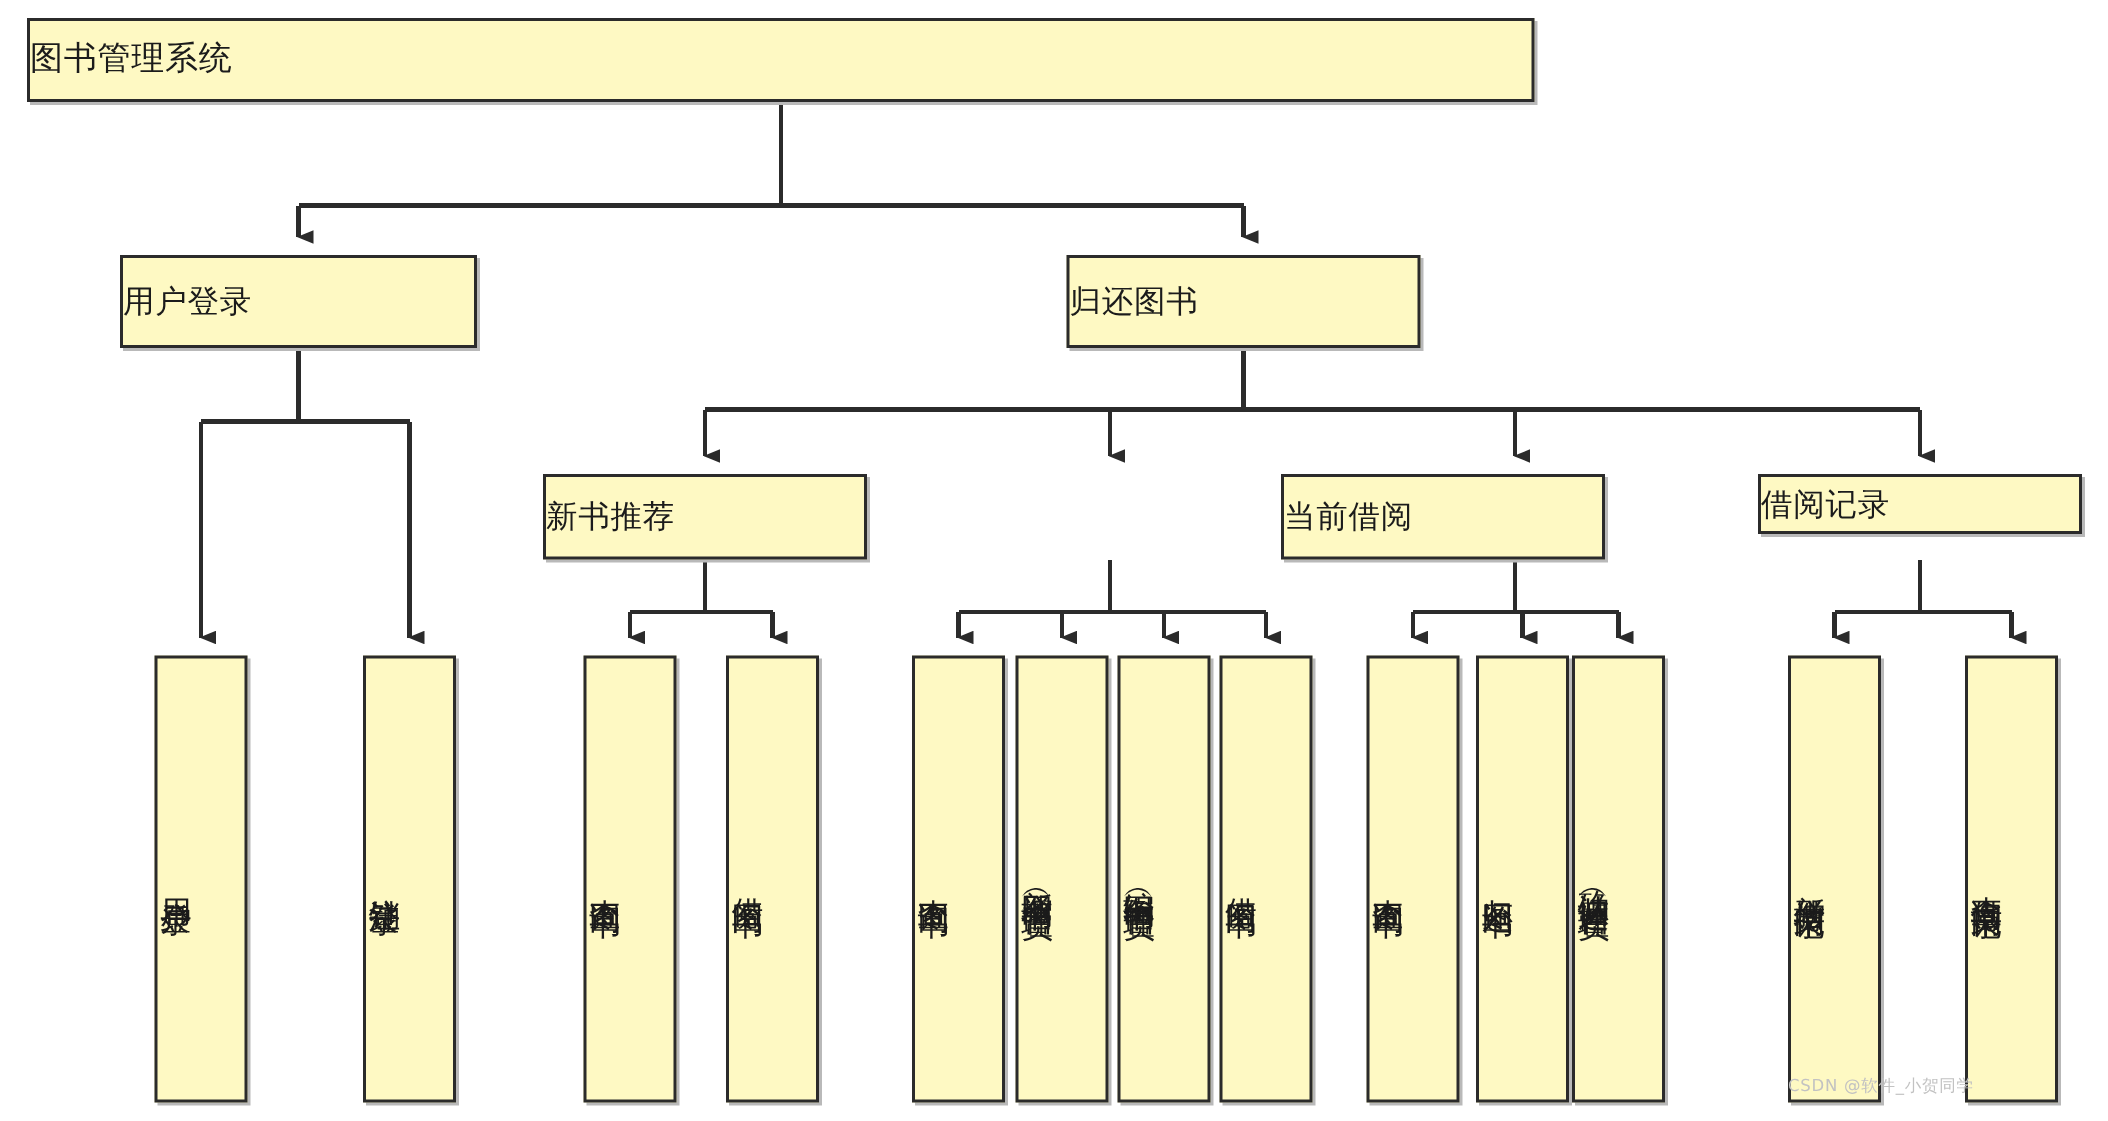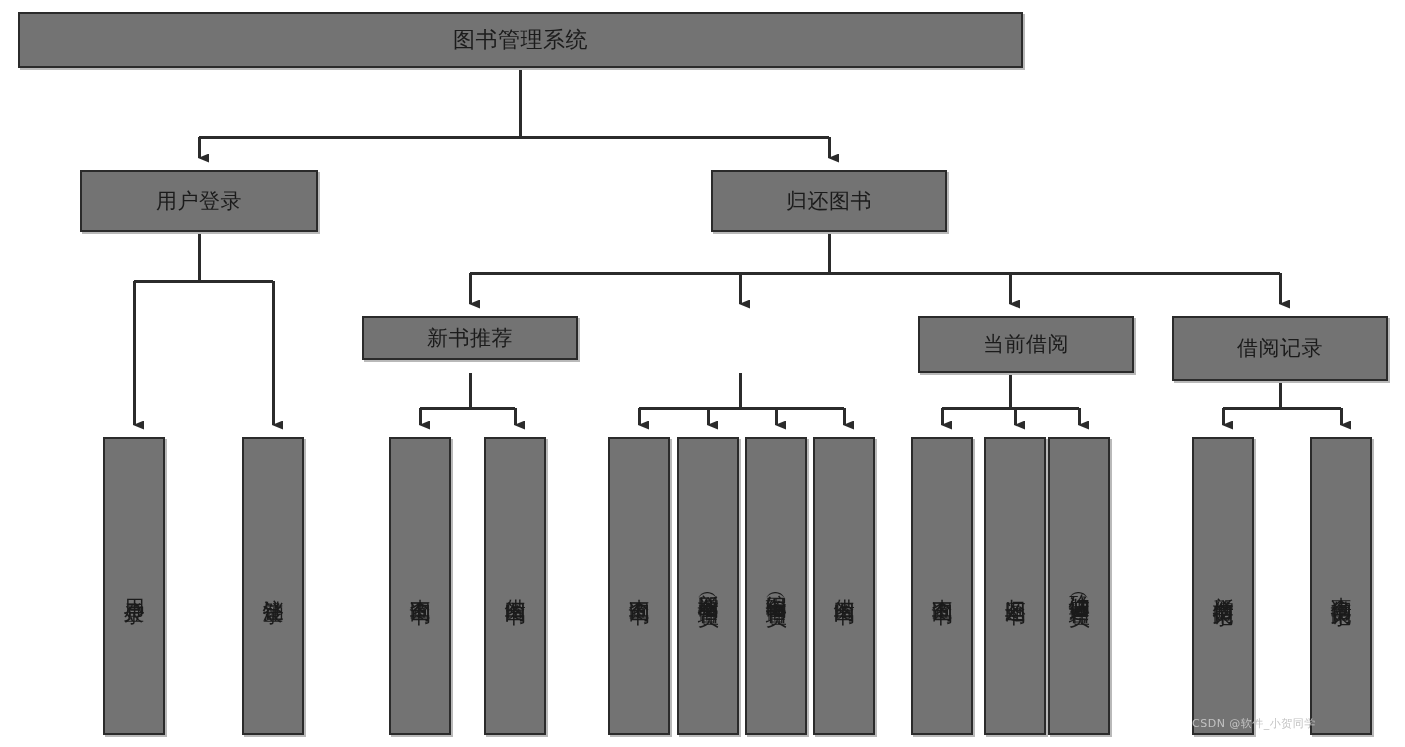--- a/index.html
+++ b/index.html
@@ -20,26 +20,26 @@
   #diagram-svg {
     position: absolute;
     left: 0;
     top: 0;
     width: 1405px;
     height: 747px;
   }
   .node-box {
     position: absolute;
     box-sizing: border-box;
-    background: #737373;
+    background: #fef9c3;
     border: 2px solid #2b2b2b;
     box-shadow: 2px 2px 0 0 #b9b9b9;
     display: flex;
     align-items: center;
-    justify-content: center;
+    justify-content: flex-start;
   }
   .node-label {
     color: #1b1b1b;
     font-size: 21px;
     line-height: 1.16;
     letter-spacing: 0.5px;
     text-align: center;
     white-space: pre;
   }
   .node-root .node-label { font-size: 22px; }
@@ -122,27 +122,27 @@
     <span class="node-label">图书管理系统</span>
   </div>
 
   <div class="node-box" style="left:80px; top:170px; width:238px; height:62px;">
     <span class="node-label">用户登录</span>
   </div>
   <div class="node-box" style="left:711px; top:170px; width:236px; height:62px;">
     <span class="node-label">归还图书</span>
   </div>
 
-  <div class="node-box" style="left:362px; top:316px; width:216px; height:44px;">
+  <div class="node-box" style="left:362px; top:316px; width:216px; height:57px;">
     <span class="node-label">新书推荐</span>
   </div>
-  <div class="node-box" style="left:918px; top:316px; width:216px; height:57px;">
+  <div class="node-box" style="left:854px; top:316px; width:216px; height:57px;">
     <span class="node-label">当前借阅</span>
   </div>
-  <div class="node-box" style="left:1172px; top:316px; width:216px; height:65px;">
+  <div class="node-box" style="left:1172px; top:316px; width:216px; height:40px;">
     <span class="node-label">借阅记录</span>
   </div>
 
   <div class="node-box node-vertical" style="left:103px; top:437px; width:62px; height:298px;">
     <span class="node-label">用户登录</span>
   </div>
   <div class="node-box node-vertical" style="left:242px; top:437px; width:62px; height:298px;">
     <span class="node-label">注销登录</span>
   </div>
   <div class="node-box node-vertical" style="left:389px; top:437px; width:62px; height:298px;">

